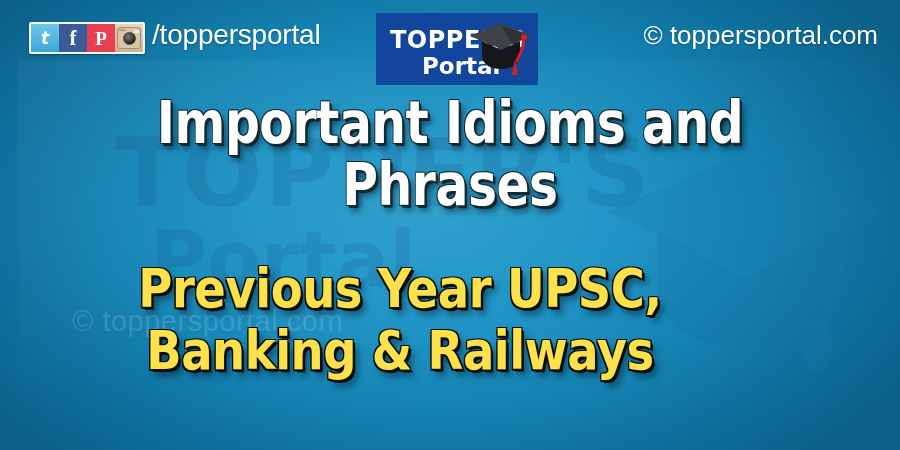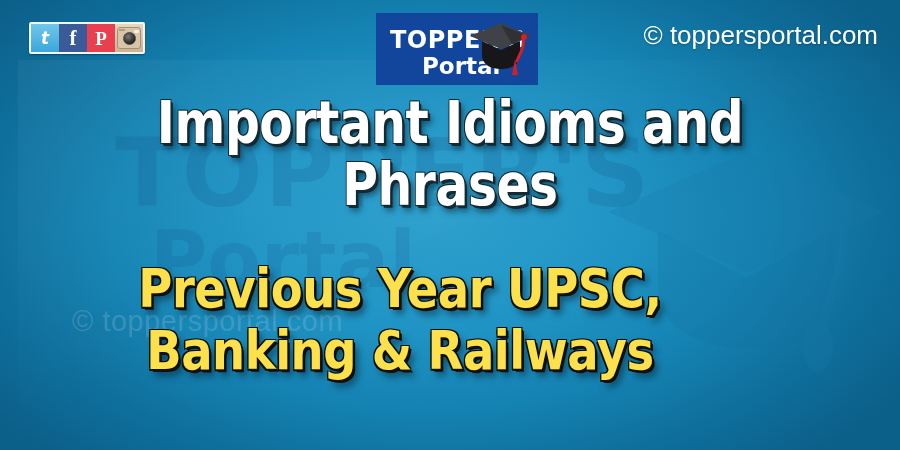--- a/index.html
+++ b/index.html
@@ -307,20 +307,21 @@
       </div>
       <div class="social-icon si-instagram">
         <span class="ig-body">
           <span class="ig-stripe"></span>
           <span class="ig-lens"></span>
           <span class="ig-flash"></span>
         </span>
       </div>
     </div>
 
+    <div id="social-handle">/toppersportal</div>
 
     <div id="logo-box">
       <div id="logo-line1">TOPPER'S</div>
       <div id="logo-line2">Portal</div>
       <svg id="logo-cap" viewBox="0 0 68 62">
         <polygon points="33,6 64,19 33,32 2,19" fill="#3f4247"></polygon>
         <path d="M14,24 L14,38 C14,47 22,52 33,52 C44,52 52,47 52,38 L52,24 L33,33 Z" fill="#17171a"></path>
         <path d="M33,8 L60,19 L44,27 Z" fill="#2f3135"></path>
         <path d="M55,21 C57,30 52,36 49,44" stroke="#d41f26" stroke-width="3" fill="none" stroke-linecap="round"></path>
         <path d="M47,42 L50,58 L44,58 Z" fill="#d41f26"></path>

